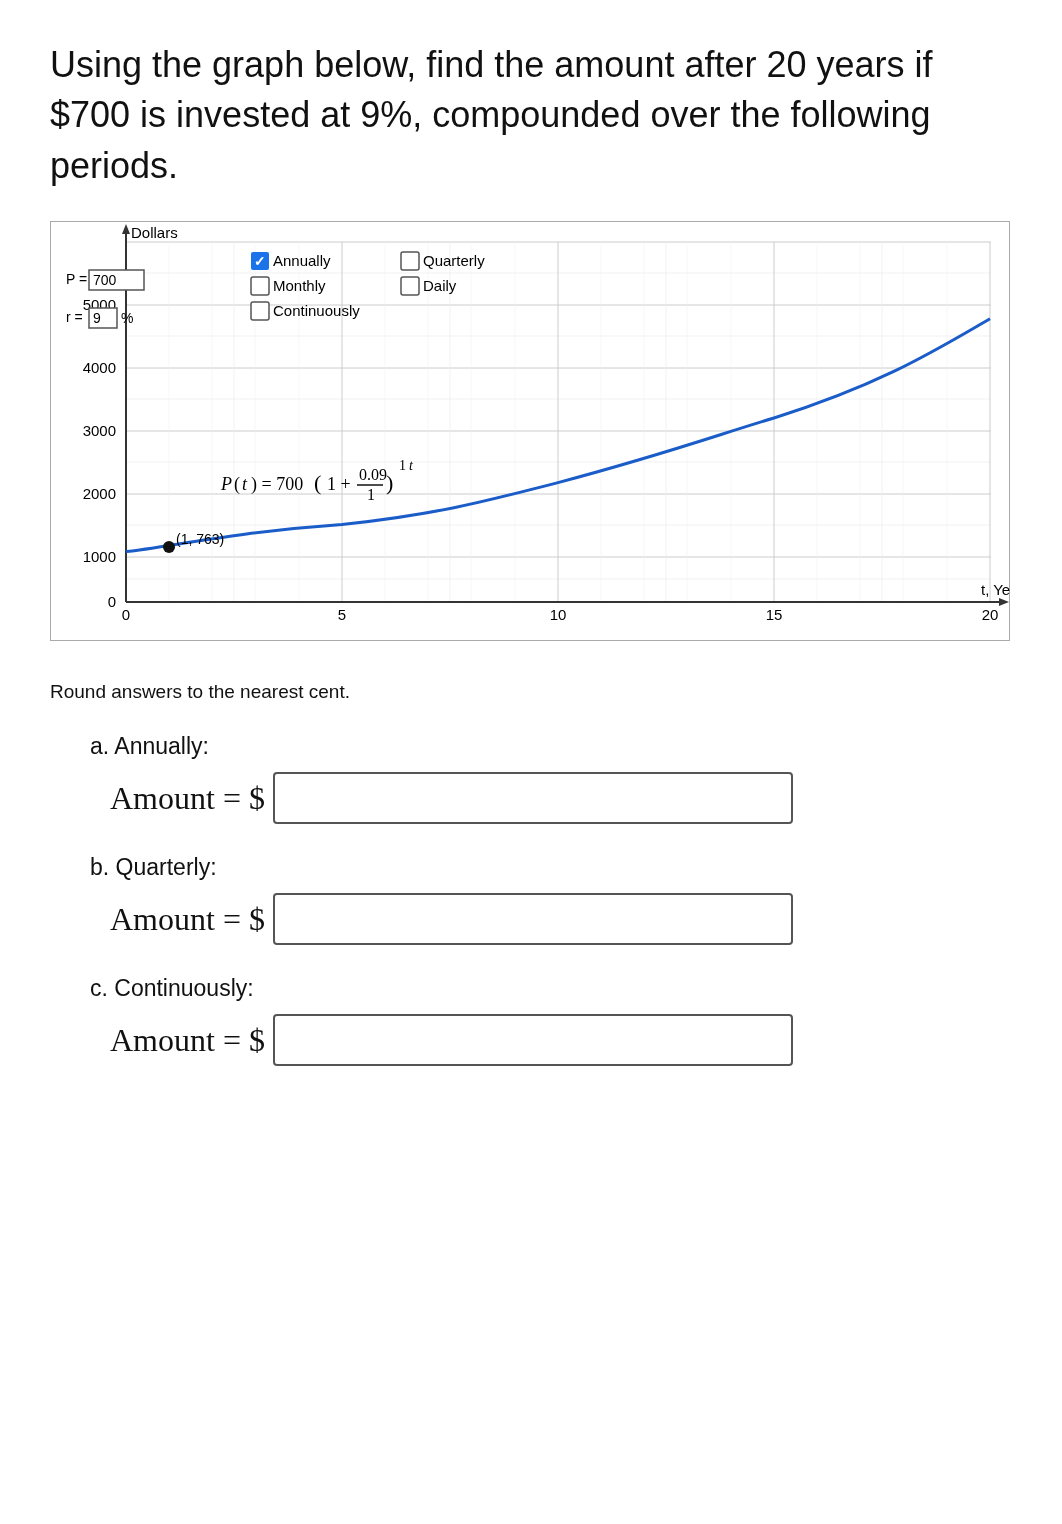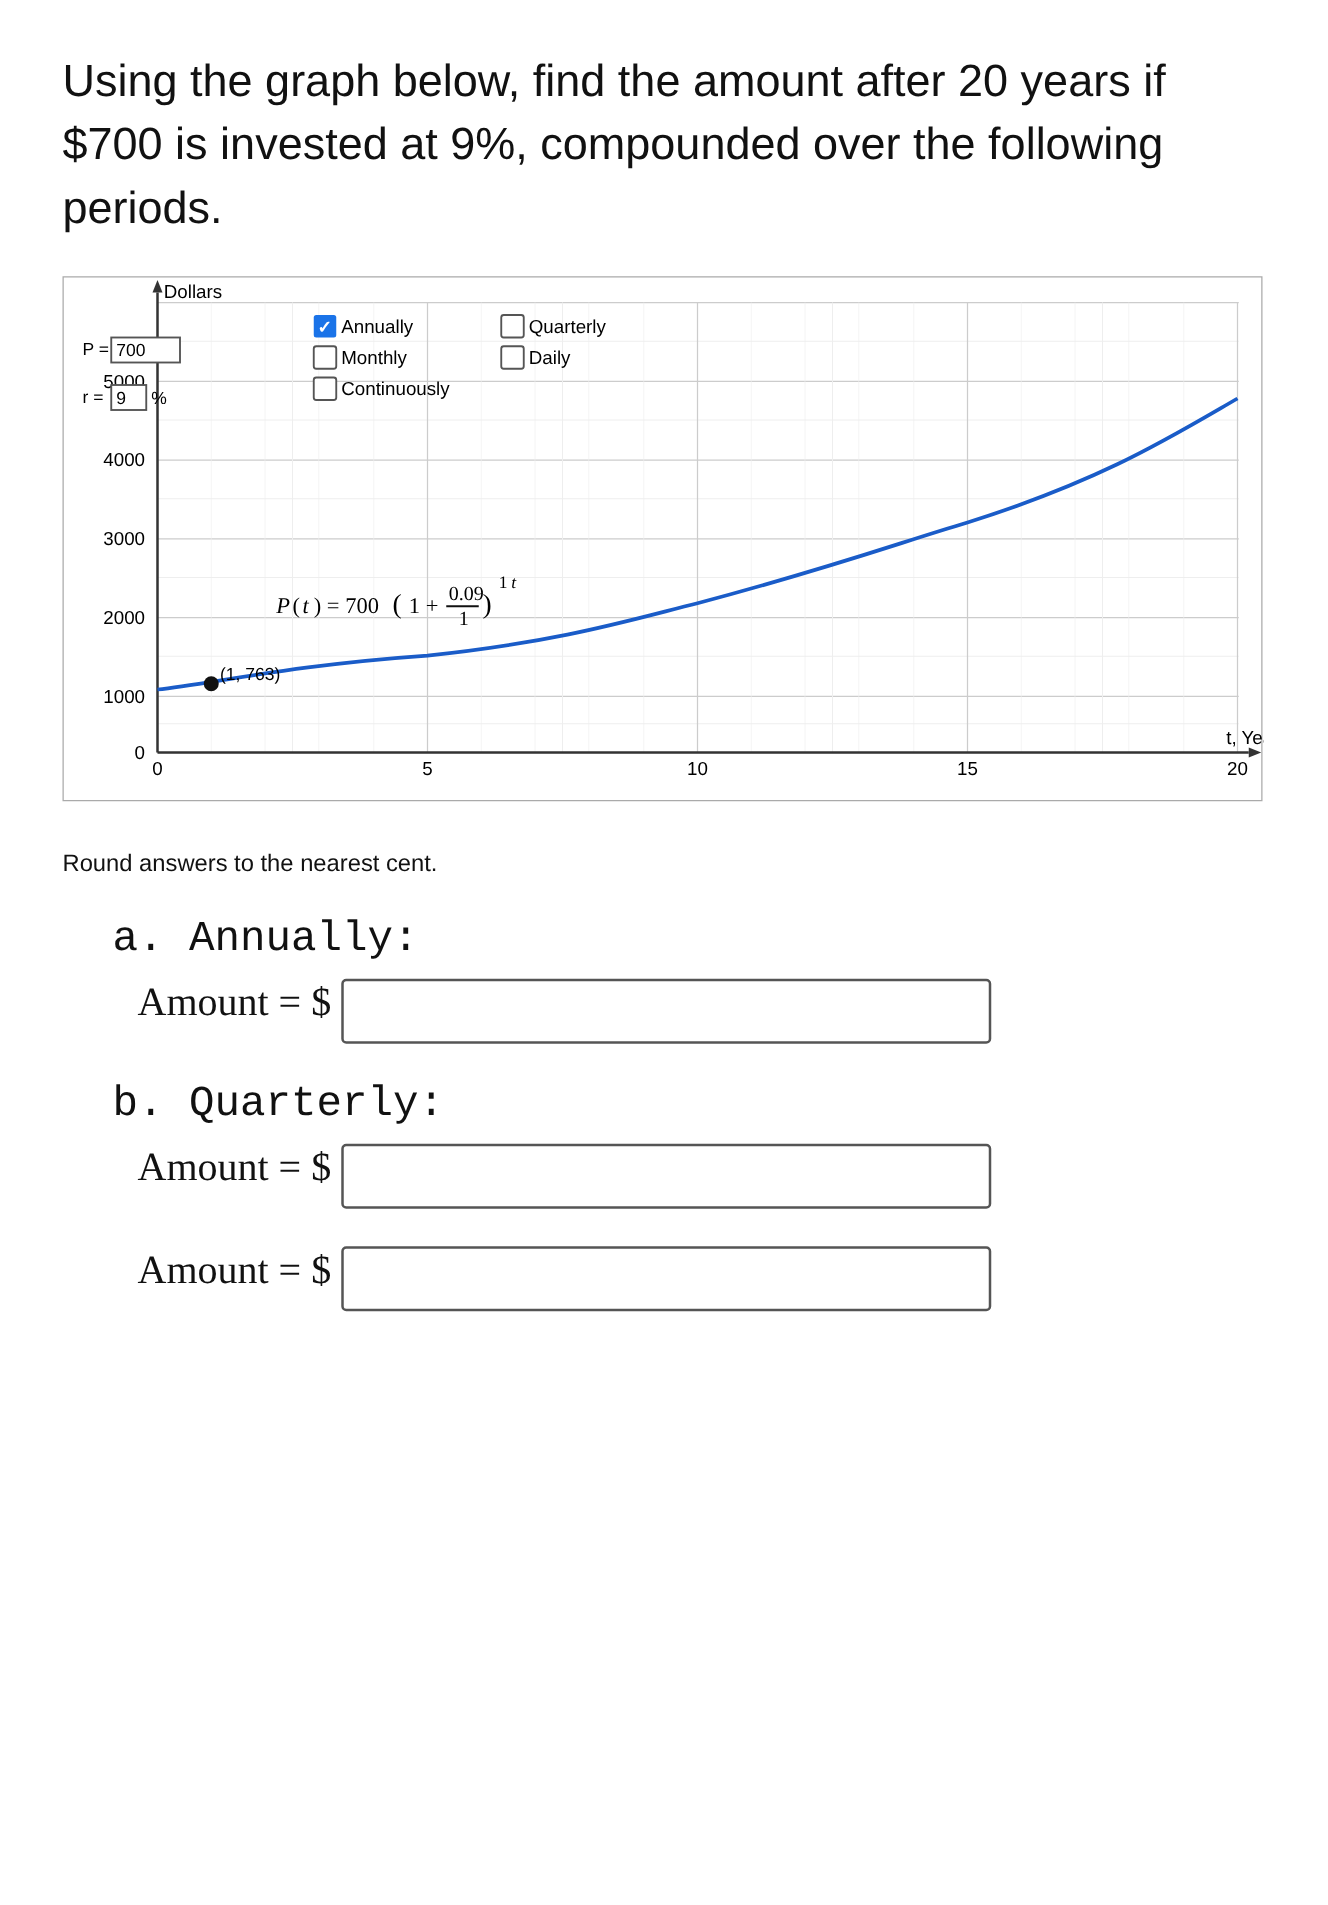--- a/index.html
+++ b/index.html
@@ -28,26 +28,27 @@
     .round-text {
       font-size: 19px;
       font-family: Arial, sans-serif;
       margin-bottom: 30px;
     }
     .section {
       margin-bottom: 30px;
       margin-left: 40px;
     }
     .section-label {
-      font-size: 34px;
-      font-family: Liberation Mono, monospace;
+      font-size: 23px;
+      font-family: Liberation Sans, sans-serif;
       margin-bottom: 12px;
     }
     .amount-row {
       display: flex;
+      align-items: center;
       margin-left: 20px;
     }
     .amount-label {
       font-size: 32px;
       font-family: Georgia, serif;
       margin-right: 8px;
     }
     .amount-input {
       border: 2px solid #555;
       border-radius: 4px;
@@ -190,17 +191,18 @@
 
 <div class="section">
   <p class="section-label">b.  Quarterly:</p>
   <div class="amount-row">
     <span class="amount-label">Amount = $</span>
     <input type="text" class="amount-input" style="">
   </div>
 </div>
 
 <div class="section">
+  <p class="section-label">c.  Continuously:</p>
   <div class="amount-row">
     <span class="amount-label">Amount = $</span>
     <input type="text" class="amount-input" style="">
   </div>
 </div>
 
 </body></html>

